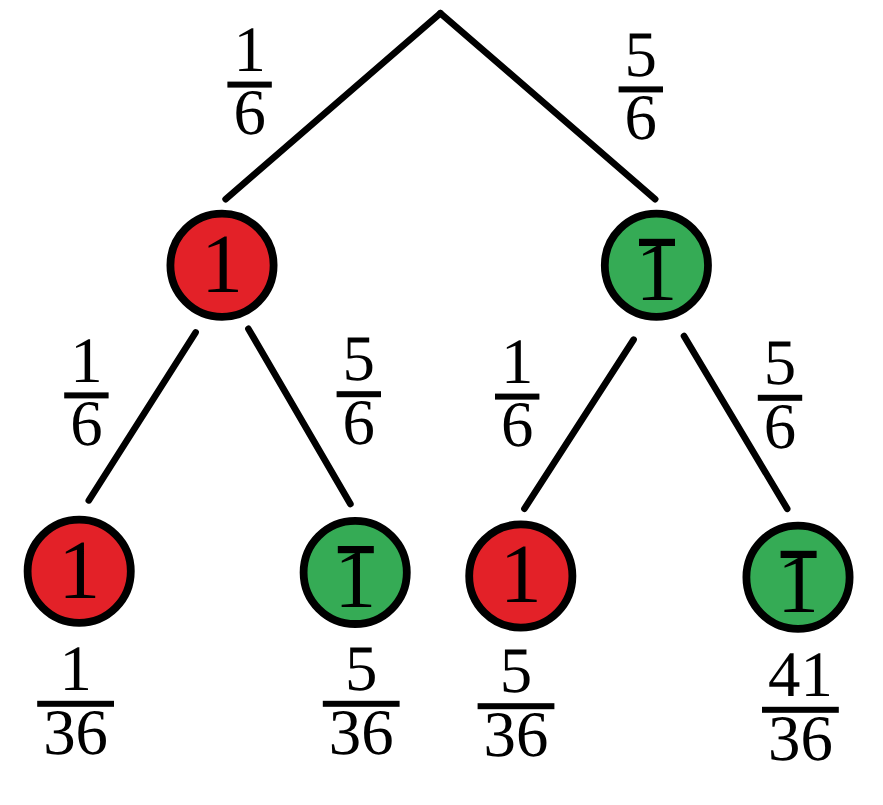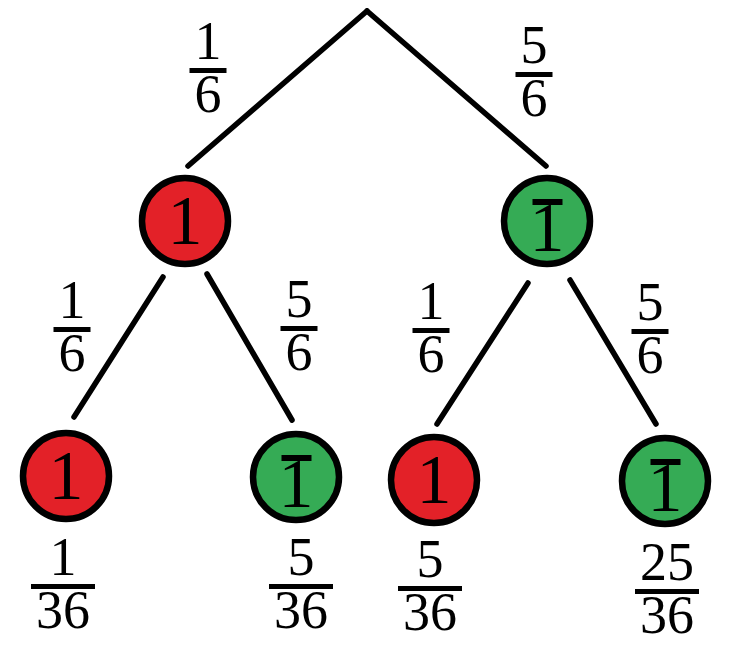--- a/index.html
+++ b/index.html
@@ -143,17 +143,17 @@
   </div>
   <div class="frac" style="left:301px;top:587px">
     <div class="num">5</div>
     <div class="den">36</div>
   </div>
   <div class="frac" style="left:430px;top:589px">
     <div class="num">5</div>
     <div class="den">36</div>
   </div>
   <div class="frac" style="left:667px;top:592px">
-    <div class="num">25</div>
+    <div class="num">41</div>
     <div class="den">36</div>
   </div>
 
 </div>
 
 </body></html>

